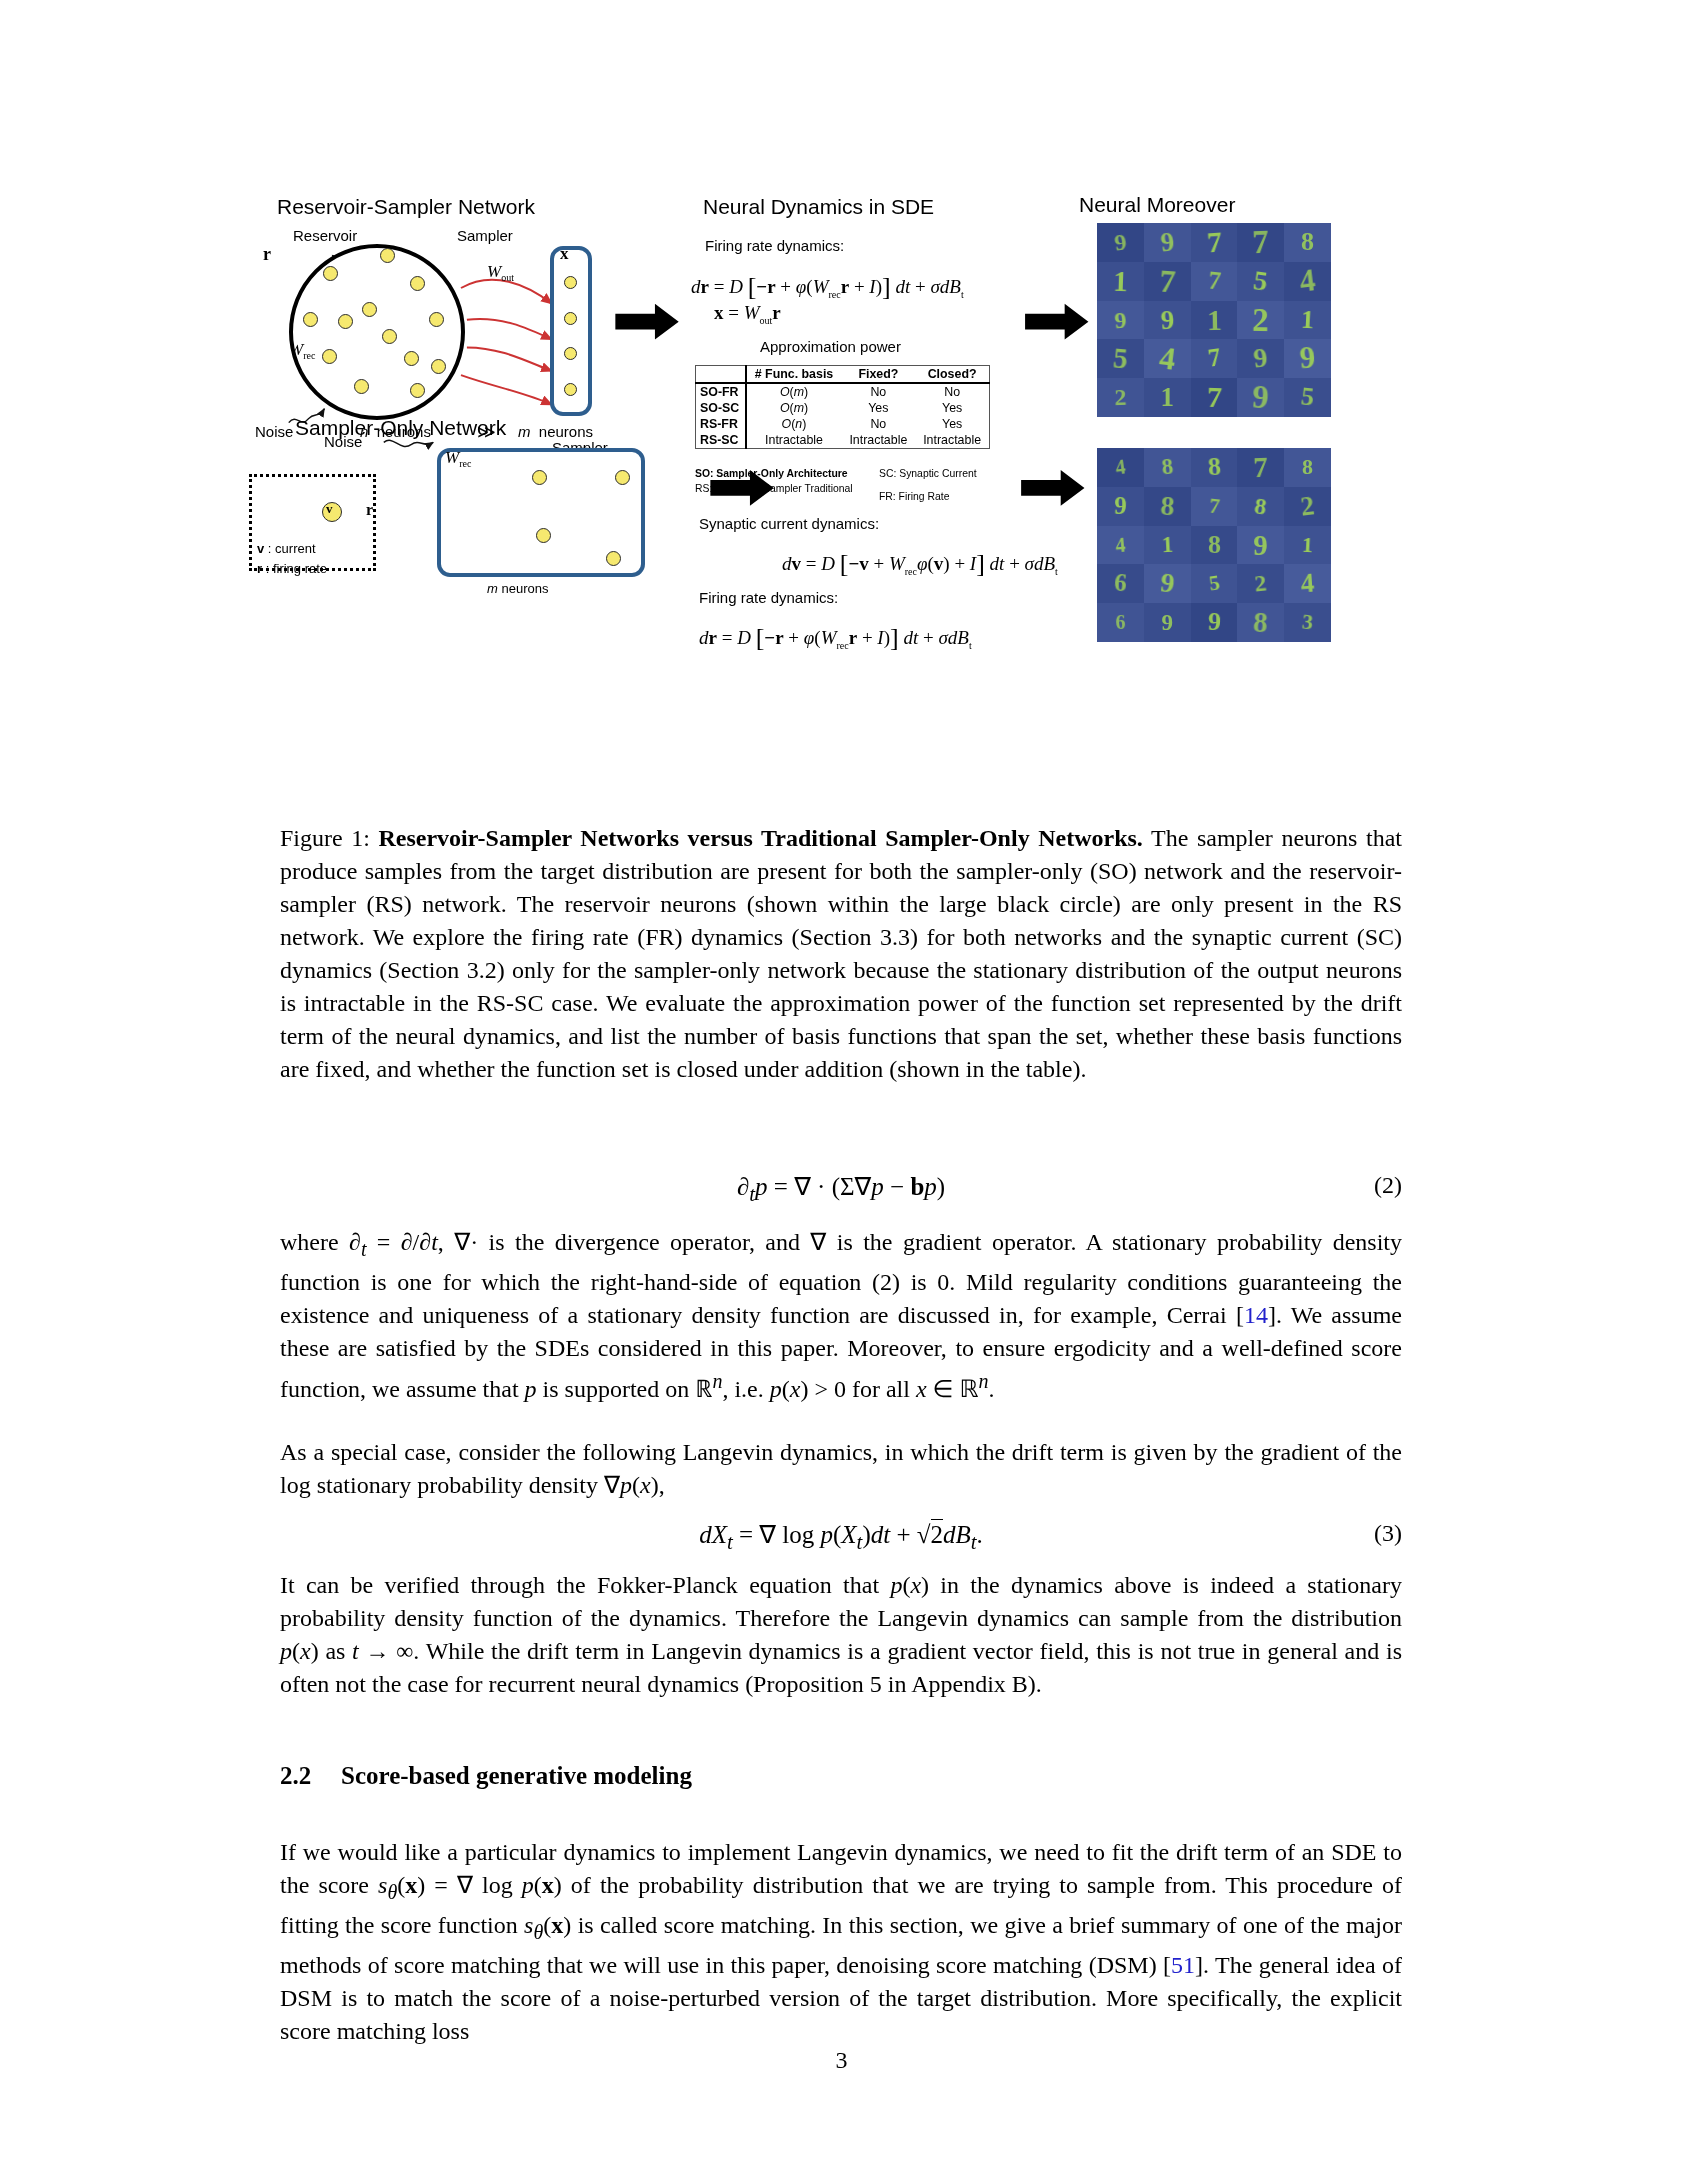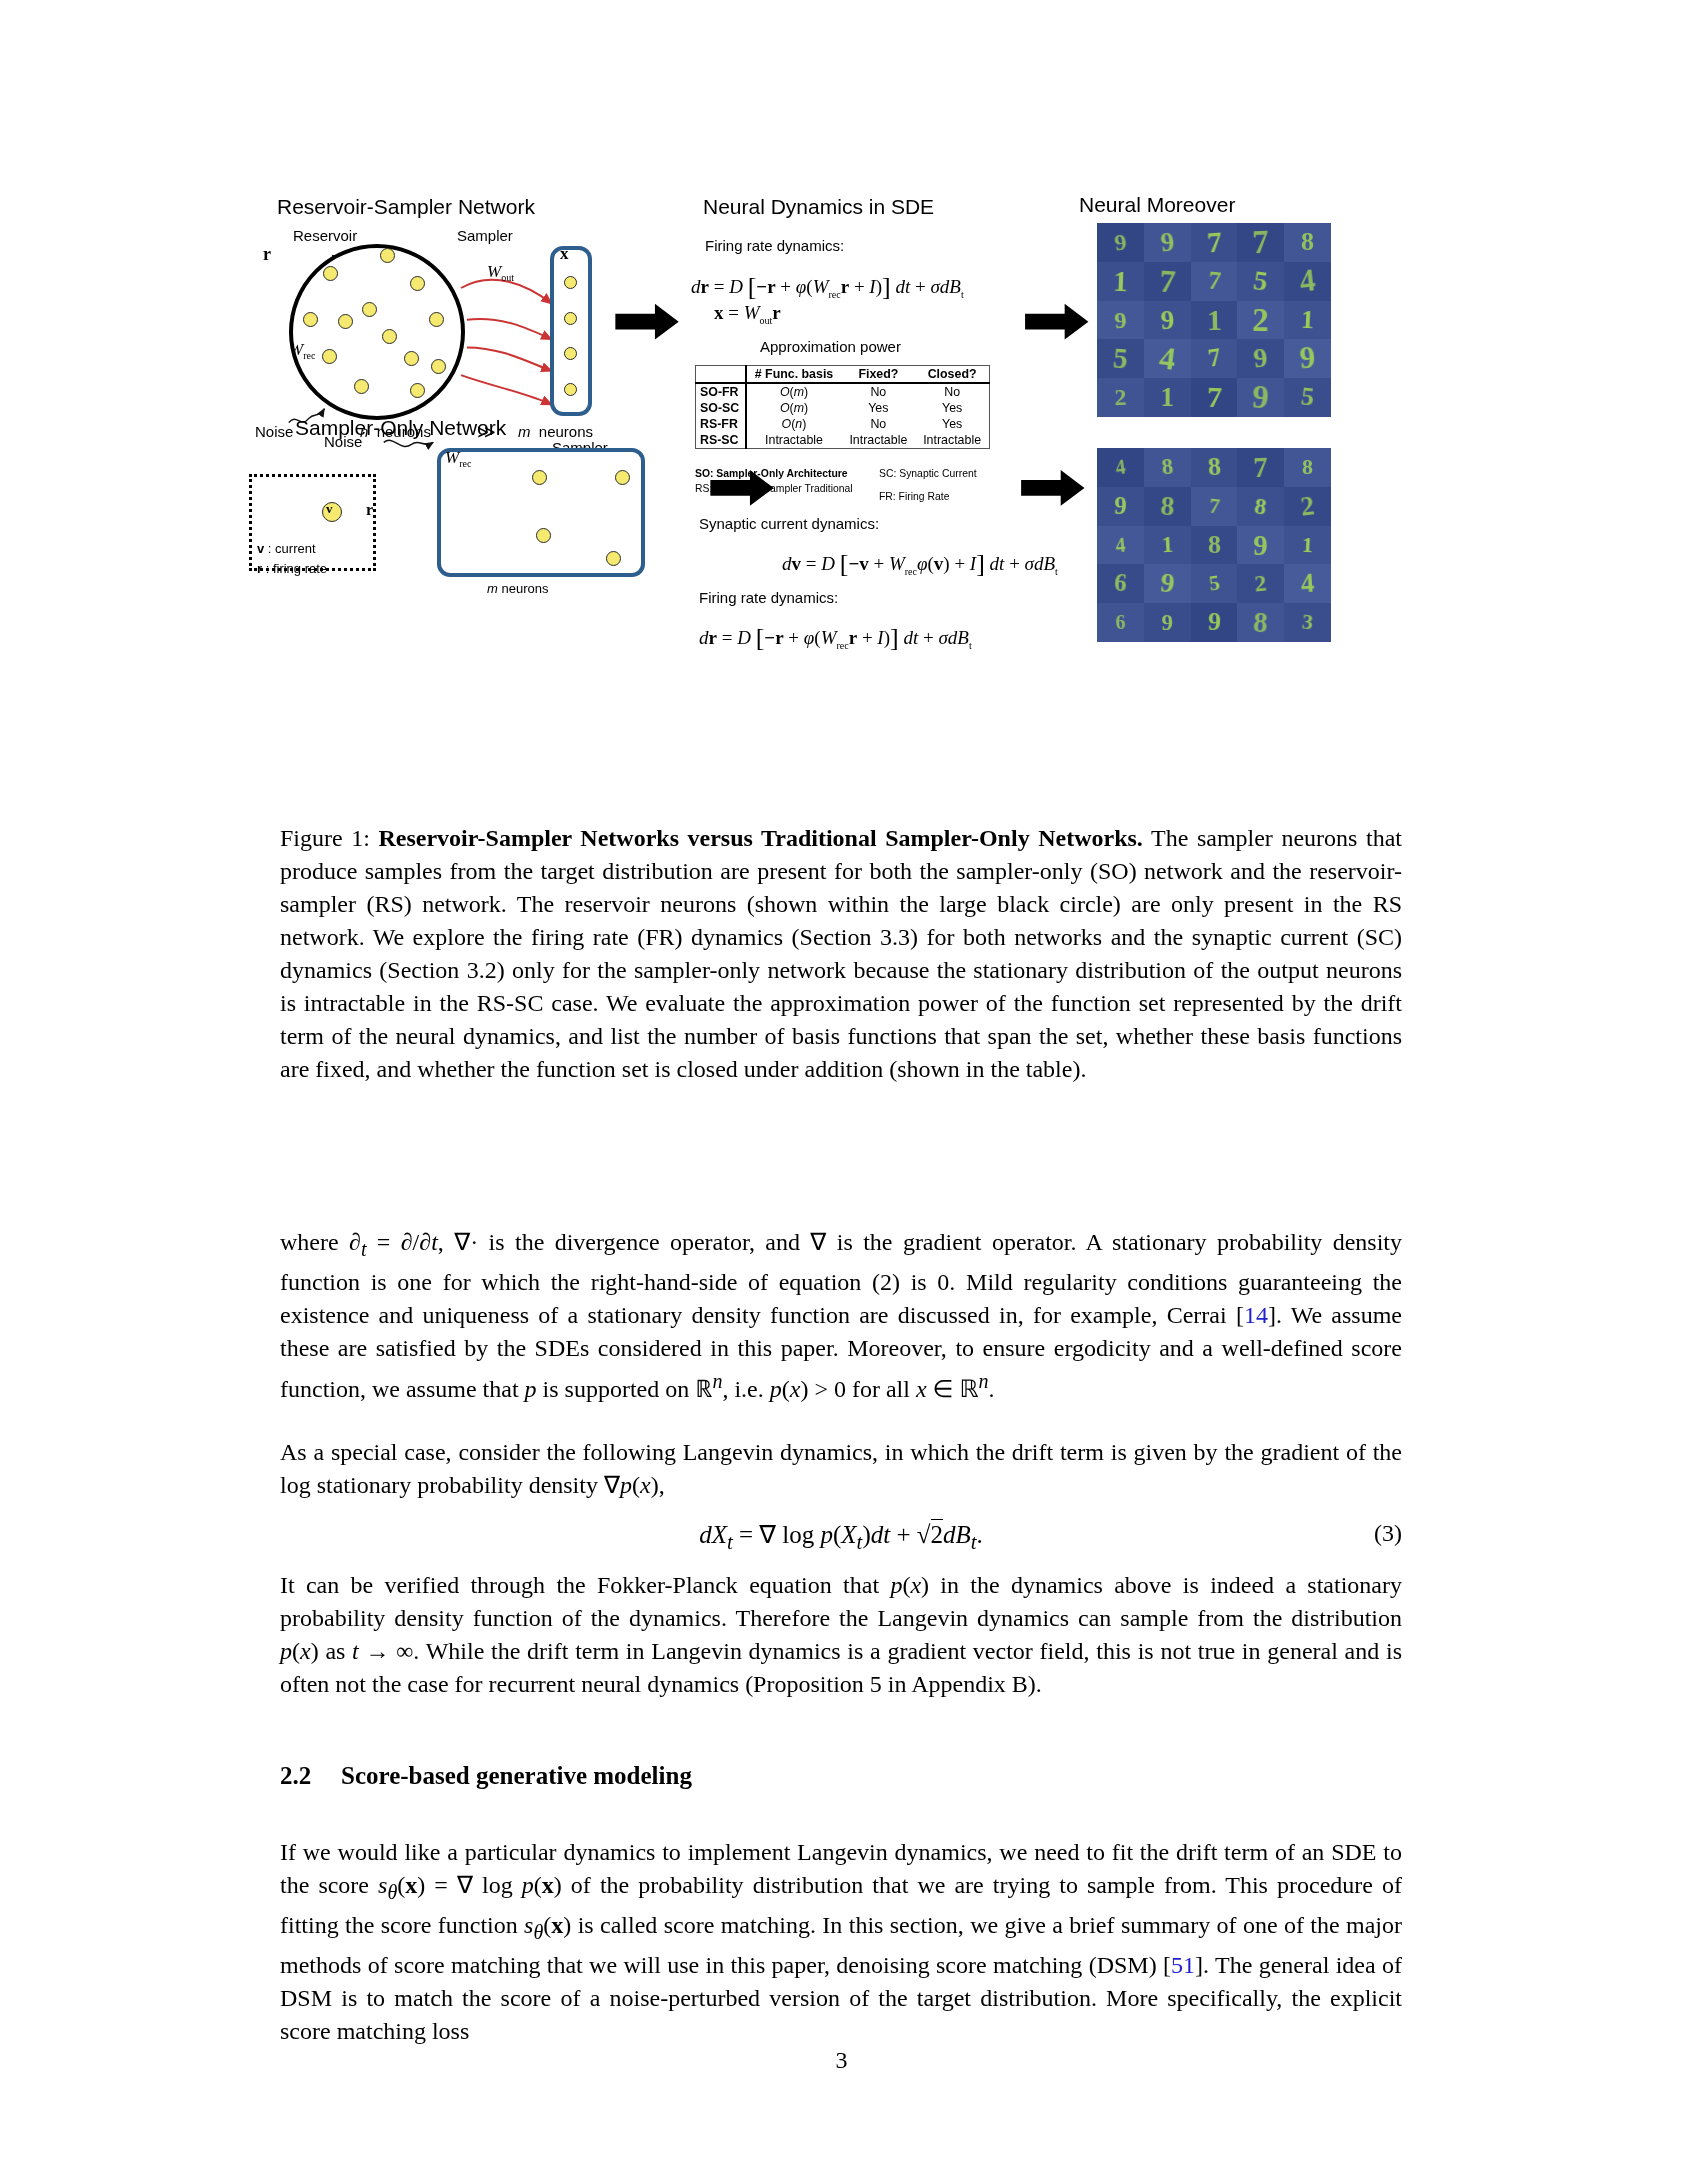--- a/index.html
+++ b/index.html
@@ -578,20 +578,24 @@
         <div class="sample-cell" style="background: rgb(58, 78, 142);">
           <span class="digit-glyph" style="font-size: 22px; transform: rotate(6deg); opacity: 0.86;">3</span>
         </div>
       </div>
   </div>
 
   <div class="caption">
     <span>Figure 1: </span><b>Reservoir-Sampler Networks versus Traditional Sampler-Only Networks.</b><span> The sampler neurons that produce samples from the target distribution are present for both the sampler-only (SO) network and the reservoir-sampler (RS) network. The reservoir neurons (shown within the large black circle) are only present in the RS network. We explore the firing rate (FR) dynamics (Section 3.3) for both networks and the synaptic current (SC) dynamics (Section 3.2) only for the sampler-only network because the stationary distribution of the output neurons is intractable in the RS-SC case. We evaluate the approximation power of the function set represented by the drift term of the neural dynamics, and list the number of basis functions that span the set, whether these basis functions are fixed, and whether the function set is closed under addition (shown in the table).</span>
   </div>
 
+  <div class="eq-display" style="top:1172px;">
+    <span>∂<sub><i>t</i></sub><i>p</i> = ∇ · (Σ∇<i>p</i> − <b>b</b><i>p</i>)</span>
+    <span class="eq-num">(2)</span>
+  </div>
 
   <div class="para" style="top:1226px;">
     <span>where </span><span>∂<sub><i>t</i></sub> = ∂/∂<i>t</i>, ∇·</span><span> is the divergence operator, and </span><span>∇</span><span> is the gradient operator.  A stationary probability density function is one for which the right-hand-side of equation (2) is 0. Mild regularity conditions guaranteeing the existence and uniqueness of a stationary density function are discussed in, for example, Cerrai [</span><span class="cite">14</span><span>]. We assume these are satisfied by the SDEs considered in this paper. Moreover, to ensure ergodicity and a well-defined score function, we assume that </span><span><i>p</i></span><span> is supported on </span><span>ℝ<sup><i>n</i></sup>, i.e. <i>p</i>(<i>x</i>) &gt; 0 for all <i>x</i> ∈ ℝ<sup><i>n</i></sup>.</span>
   </div>
 
   <div class="para" style="top:1436px;">
     <span>As a special case, consider the following Langevin dynamics, in which the drift term is given by the gradient of the log stationary probability density </span><span>∇<i>p</i>(<i>x</i>),</span>
   </div>
 
   <div class="eq-display" style="top:1520px;">

